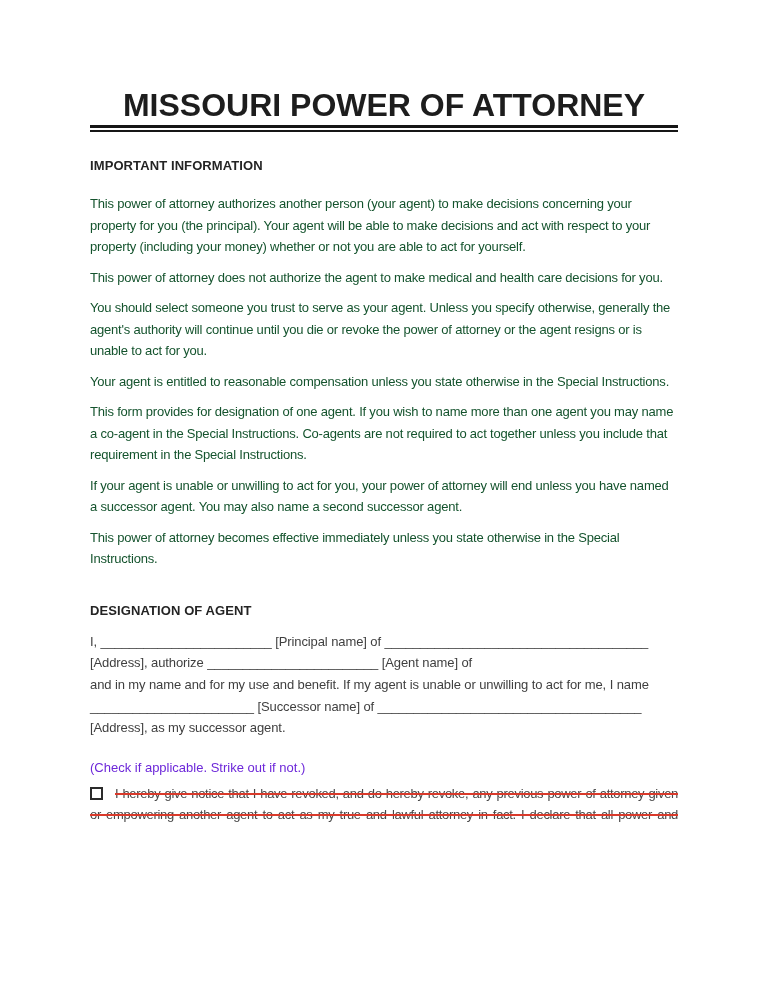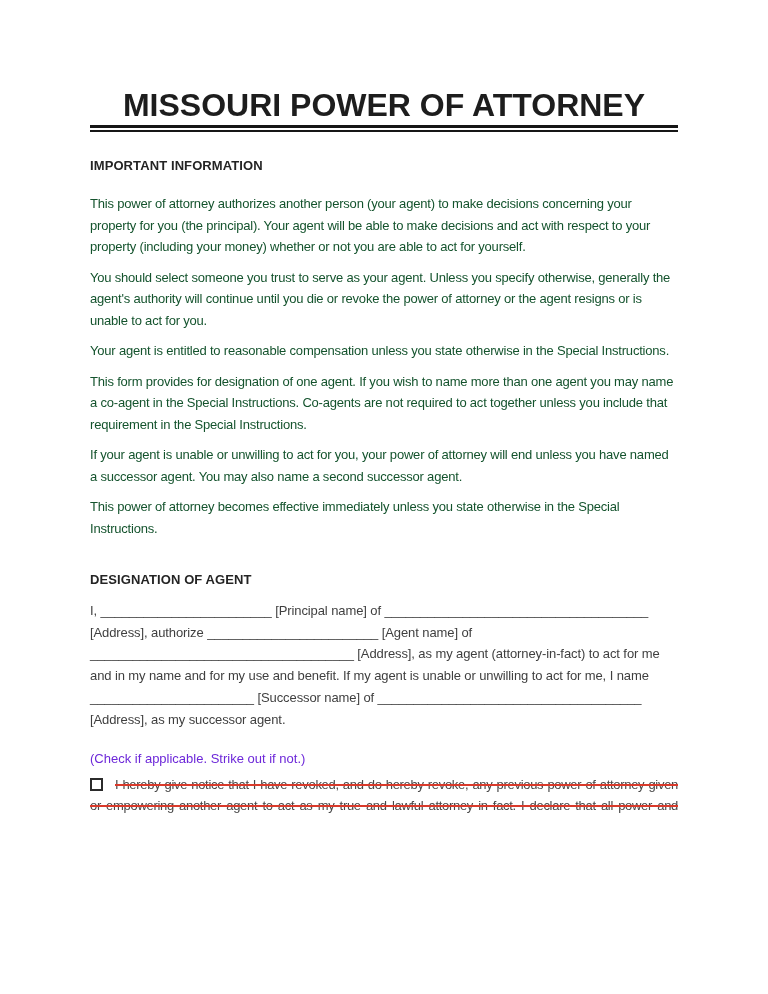--- a/index.html
+++ b/index.html
@@ -106,33 +106,33 @@
   <h1 class="doc-title">MISSOURI POWER OF ATTORNEY</h1>
   <div class="title-rule">
     <div class="thick"></div>
     <div class="gap"></div>
     <div class="thin"></div>
   </div>
 
   <section class="body-copy">
     <h2 class="section-heading heading-important">IMPORTANT INFORMATION</h2>
     <p class="first">This power of attorney authorizes another person (your agent) to make decisions concerning your property for you (the principal). Your agent will be able to make decisions and act with respect to your property (including your money) whether or not you are able to act for yourself.</p>
+    <p>This power of attorney does not authorize the agent to make medical and health care decisions for you.</p>
     <p>You should select someone you trust to serve as your agent. Unless you specify otherwise, generally the agent's authority will continue until you die or revoke the power of attorney or the agent resigns or is unable to act for you.</p>
     <p>Your agent is entitled to reasonable compensation unless you state otherwise in the Special Instructions.</p>
     <p>This form provides for designation of one agent. If you wish to name more than one agent you may name a co-agent in the Special Instructions. Co-agents are not required to act together unless you include that requirement in the Special Instructions.</p>
     <p>If your agent is unable or unwilling to act for you, your power of attorney will end unless you have named a successor agent. You may also name a second successor agent.</p>
     <p>This power of attorney becomes effective immediately unless you state otherwise in the Special Instructions.</p>
   </section>
 
   <section>
     <h2 class="section-heading heading-designation">DESIGNATION OF AGENT</h2>
     <div class="fill-block">
       <div class="fill-line">I, ________________________ [Principal name] of _____________________________________</div>
       <div class="fill-line">[Address], authorize ________________________ [Agent name] of</div>
-      <div class="fill-line">_____________________________________ [Address], as my agent (attorney-in-fact) to act for me</div>
       <div class="fill-line">and in my name and for my use and benefit. If my agent is unable or unwilling to act for me, I name</div>
       <div class="fill-line">_______________________ [Successor name] of _____________________________________</div>
       <div class="fill-line">[Address], as my successor agent.</div>
     </div>
     <p class="check-instruction">(Check if applicable. Strike out if not.)</p>
     <div class="revocation-row">
       <span class="checkbox"></span><span class="struck-text" style="text-decoration-color: rgb(217, 58, 43);">I hereby give notice that I have revoked, and do hereby revoke, any previous power of attorney given or empowering another agent to act as my true and lawful attorney in fact. I declare that all power and authority granted under said power of attorney is hereby revoked and withdrawn.</span>
     </div>
   </section>
 

